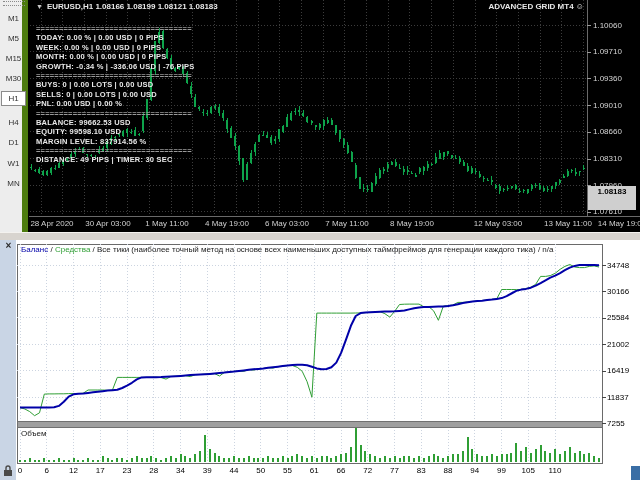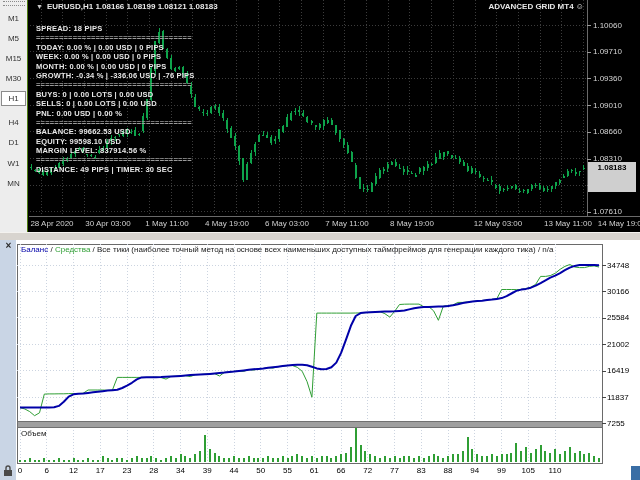--- a/index.html
+++ b/index.html
@@ -11,28 +11,28 @@
   #top-section{position:absolute;left:0;top:0;width:640px;height:232px;background:#000;}
   #price-svg{position:absolute;left:0;top:0;}
   #chart-title{position:absolute;left:36px;top:2px;font-size:8px;font-weight:700;color:#e8e8e8;white-space:nowrap;}
   #chart-title .tri{color:#c8c8c8;font-size:7px;margin-right:4px;}
   #ea-label{position:absolute;right:56px;top:2px;font-size:8px;font-weight:700;color:#e8e8e8;white-space:nowrap;}
   #ea-panel{position:absolute;left:36px;top:24px;font-size:7.5px;font-weight:700;color:#e8e8e8;}
   #ea-panel .pline{height:9.4px;line-height:9.4px;white-space:pre;letter-spacing:0.2px;}
   #ea-panel .sep{color:#9a9a9a;}
   .price-label{position:absolute;font-size:8px;color:#d6d6d6;white-space:nowrap;}
   .price-tick{position:absolute;width:4px;height:1px;background:#9a9a9a;}
-  #price-box{position:absolute;left:588px;width:48px;height:30px;background:#cfcfcf;color:#000;
-             font-size:8px;font-weight:700;line-height:12px;text-align:center;}
+  #price-box{position:absolute;left:588px;width:48px;height:24px;background:#cfcfcf;color:#000;
+             font-size:8px;font-weight:700;line-height:12px;text-align:center;margin-top:24px;}
   .time-label{position:absolute;top:219px;font-size:8px;color:#d0d0d0;white-space:nowrap;transform:translateX(-50%);}
   #axis-hline{position:absolute;left:29px;top:216px;width:611px;height:1px;background:#6a6a6a;}
   #axis-vline{position:absolute;left:587px;top:0;width:1px;height:216px;background:#6a6a6a;}
 
   
-  #tf-sidebar{position:absolute;left:0;top:0;width:28px;height:232px;background:#ededed;border-right:1px solid #4d7c0f;text-align:right;}
+  #tf-sidebar{position:absolute;left:0;top:0;width:28px;height:232px;background:#ededed;border-right:6px solid #4d7c0f;text-align:right;}
   #tf-grip{position:absolute;left:3px;top:1px;width:22px;height:5px;
            border-top:1px dotted #8a8a8a;border-bottom:1px dotted #8a8a8a;}
   .tf-btn{position:absolute;left:1px;width:25px;height:15px;font-size:8px;color:#333;
           display:flex;align-items:center;justify-content:center;}
   .tf-btn.selected{background:#fff;border:1px solid #8b8b8b;}
 
   
   #splitter{position:absolute;left:0;top:232px;width:640px;height:8px;background:#d8d4cf;border-top:1px solid #f4f2ef;}
 
   
@@ -369,21 +369,20 @@
         <line x1="579.9856115107914" y1="170.62449660624583" x2="579.9856115107914" y2="175.863655057975" stroke="#0ea44b" stroke-width="1"></line>
         <rect x="578.9856115107914" y="171.25713410611814" width="2" height="1.1887036000489388" fill="#0ea44b"></rect>
         <line x1="583.9928057553957" y1="164.93039474558586" x2="583.9928057553957" y2="169.97312323952818" stroke="#0ea44b" stroke-width="1"></line>
         <rect x="582.9928057553957" y="168.29272610428478" width="2" height="1.067521052187601" fill="#0ea44b"></rect>
       </svg>
     <div id="axis-hline"></div>
     <div id="axis-vline"></div>
     <div id="chart-title"><span class="tri">▼</span><span>EURUSD,H1  1.08166 1.08199 1.08121 1.08183</span></div>
     <div id="ea-label">ADVANCED GRID MT4 ☺</div>
     <div id="ea-panel">
-        <div class="pline">SPREAD: 18 PIPS</div>
         <div class="pline sep">==================================</div>
         <div class="pline">TODAY: 0.00 % | 0.00 USD | 0 PIPS</div>
         <div class="pline">WEEK: 0.00 % | 0.00 USD | 0 PIPS</div>
         <div class="pline">MONTH: 0.00 % | 0.00 USD | 0 PIPS</div>
         <div class="pline">GROWTH: -0.34 % | -336.06 USD | -76 PIPS</div>
         <div class="pline sep">==================================</div>
         <div class="pline">BUYS: 0 | 0.00 LOTS | 0.00 USD</div>
         <div class="pline">SELLS: 0 | 0.00 LOTS | 0.00 USD</div>
         <div class="pline">PNL: 0.00 USD | 0.00 %</div>
         <div class="pline sep">==================================</div>

